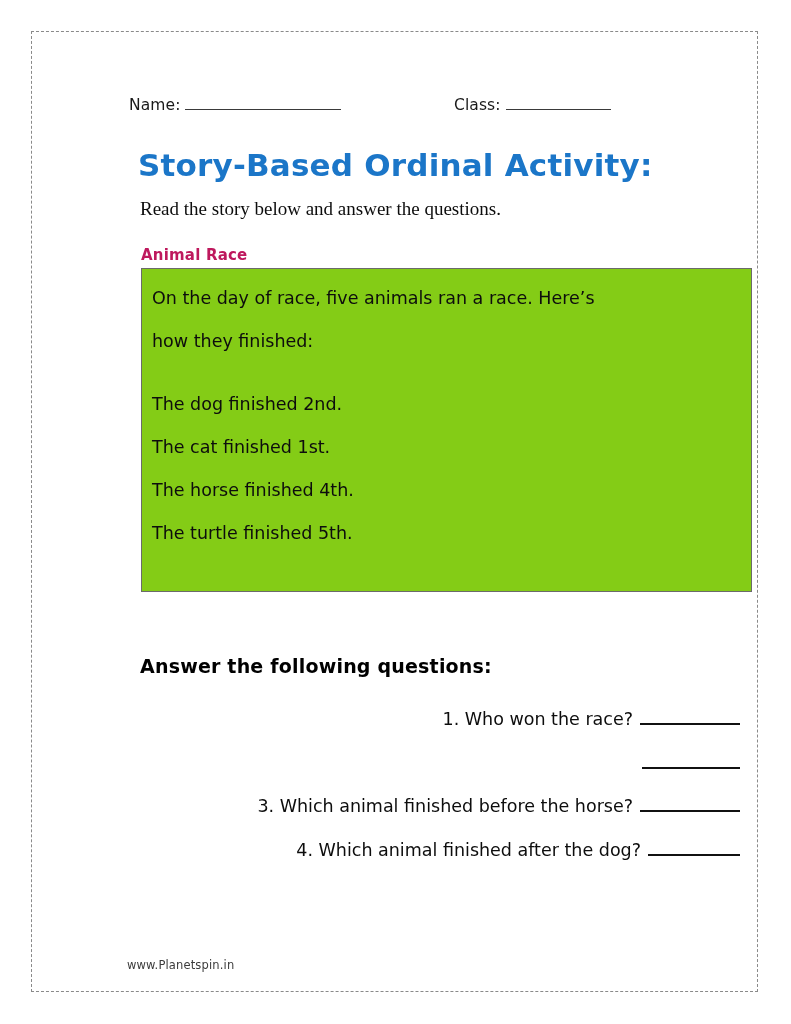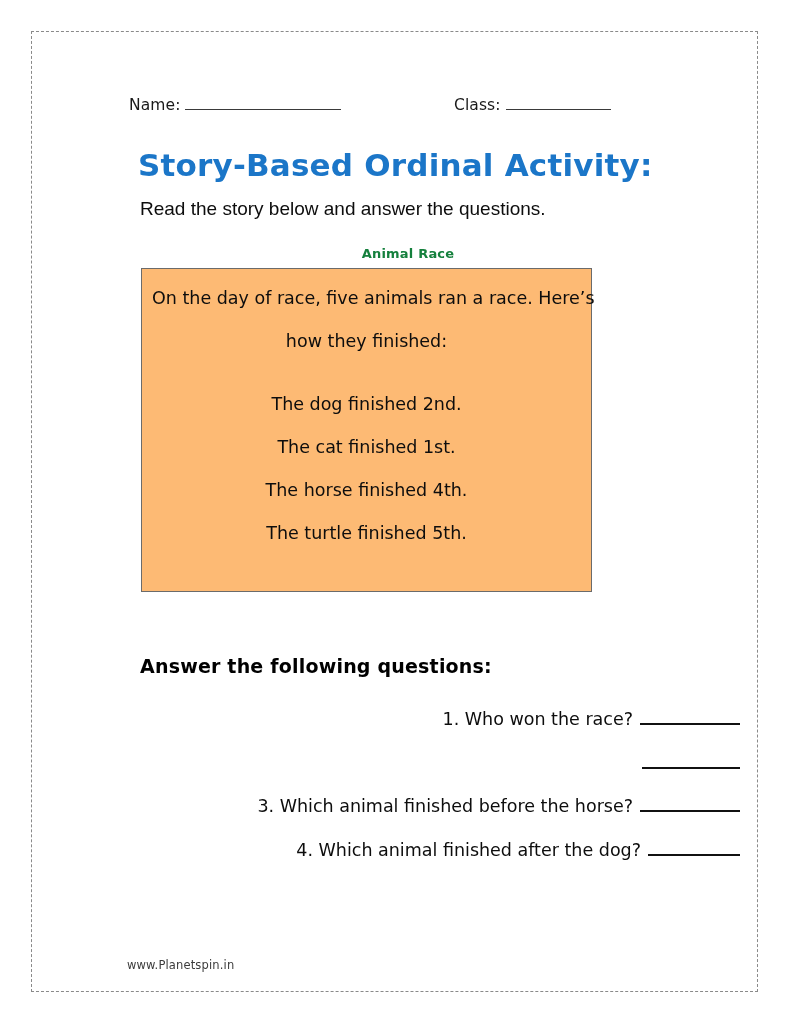--- a/index.html
+++ b/index.html
@@ -86,51 +86,49 @@
     color: #1b76c8;
     letter-spacing: 0.2px;
     white-space: nowrap;
   }
 
   
   .subtitle {
     position: absolute;
     left: 99px;
     top: 198px;
-    font-family: Liberation Sans, sans-serif;
+    font-family: Liberation Serif, serif;
     font-size: 19px;
     color: #0d0d0d;
     white-space: nowrap;
   }
 
   
   .story-heading {
     position: absolute;
     left: 100px;
     top: 246px;
     width: 534px;
-    text-align: center;
-    font-family: "DejaVu Sans", "Liberation Sans", sans-serif;
-    font-size: 13px;
+    font-family: "DejaVu Sans", "Liberation Sans", sans-serif;
+    font-size: 15px;
     font-weight: bold;
-    color: #15803d;
+    color: #be185d;
     letter-spacing: 0.2px;
   }
 
   
   .story-box {
     position: absolute;
     left: 100px;
     top: 268px;
-    width: 451px;
+    width: 611px;
     height: 324px;
     border: 1.4px solid #6b6b6b;
     box-sizing: border-box;
-    background: #fdba74;
-    text-align: center;
+    background: #84cc16;
   }
   .story-inner {
     position: absolute;
     left: 10px;
     top: 8px;
     right: 10px;
   }
   .story-line {
     font-family: "DejaVu Sans", "Liberation Sans", sans-serif;
     font-size: 17.5px;

